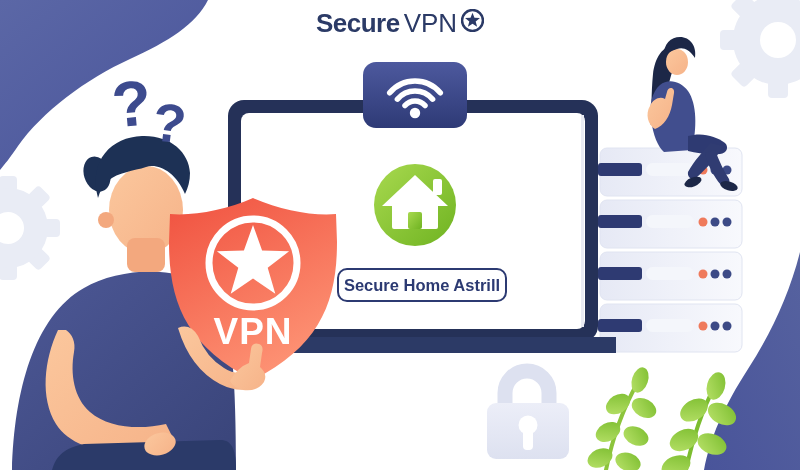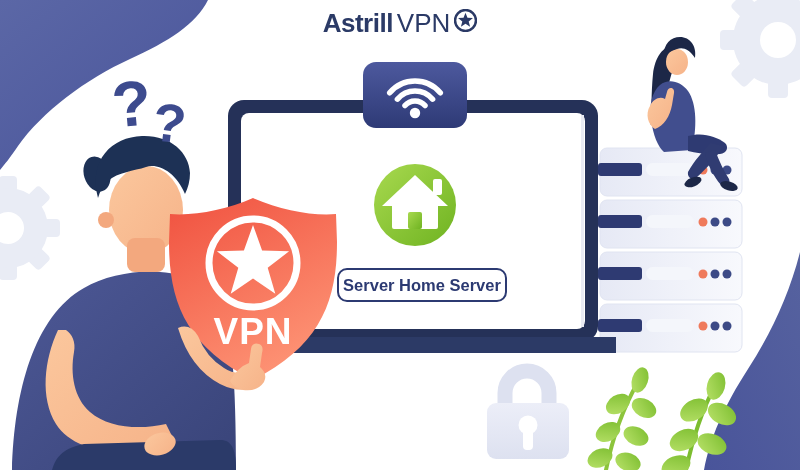--- a/index.html
+++ b/index.html
@@ -225,28 +225,28 @@
     <path d="M253,225 L262.1,250.5 L289.1,251.3 L267.7,267.8 L275.3,293.7 L253,278.5 L230.7,293.7 L238.3,267.8 L216.9,251.3 L243.9,250.5 Z" fill="#ffffff"></path>
   </g>
 
   <g fill="url(#skinG)">
     <path d="M178,328 Q190,368 220,384 Q236,392 248,389 Q257,386 257,377 L249,371 Q236,376 224,368 Q206,357 198,336 Q190,323 178,328 Z"></path>
     <path d="M243,390 Q234,388 230,381 Q238,367 249,363 L251,349 Q252,342 259,344 Q264,346 262,353 L260,367 Q268,374 264,382 Q257,392 243,390 Z"></path>
   </g>
 </svg>
 
 <div class="logo">
-  <span class="bold">Astrill</span>
+  <span class="bold">Secure</span>
       <span class="light">VPN</span>
   <svg width="23" height="23" viewBox="0 0 22 22">
     <circle cx="11" cy="11" r="10" fill="#ffffff" stroke="#2b3a66" stroke-width="2.4"></circle>
     <path d="M11,3.5 L12.88,8.41 L18.13,8.68 L14.04,11.99 L15.41,17.07 L11,14.2 L6.59,17.07 L7.96,11.99 L3.87,8.68 L9.12,8.41 Z" fill="#2b3a66"></path>
   </svg>
 </div>
 
 <div class="qmark q1">?</div>
 <div class="qmark q2">?</div>
 
-<div class="pill">Server Home Server</div>
+<div class="pill">Secure Home Astrill</div>
 
 <div class="vpn-label">VPN</div>
 
 </div>
 
 </body></html>

